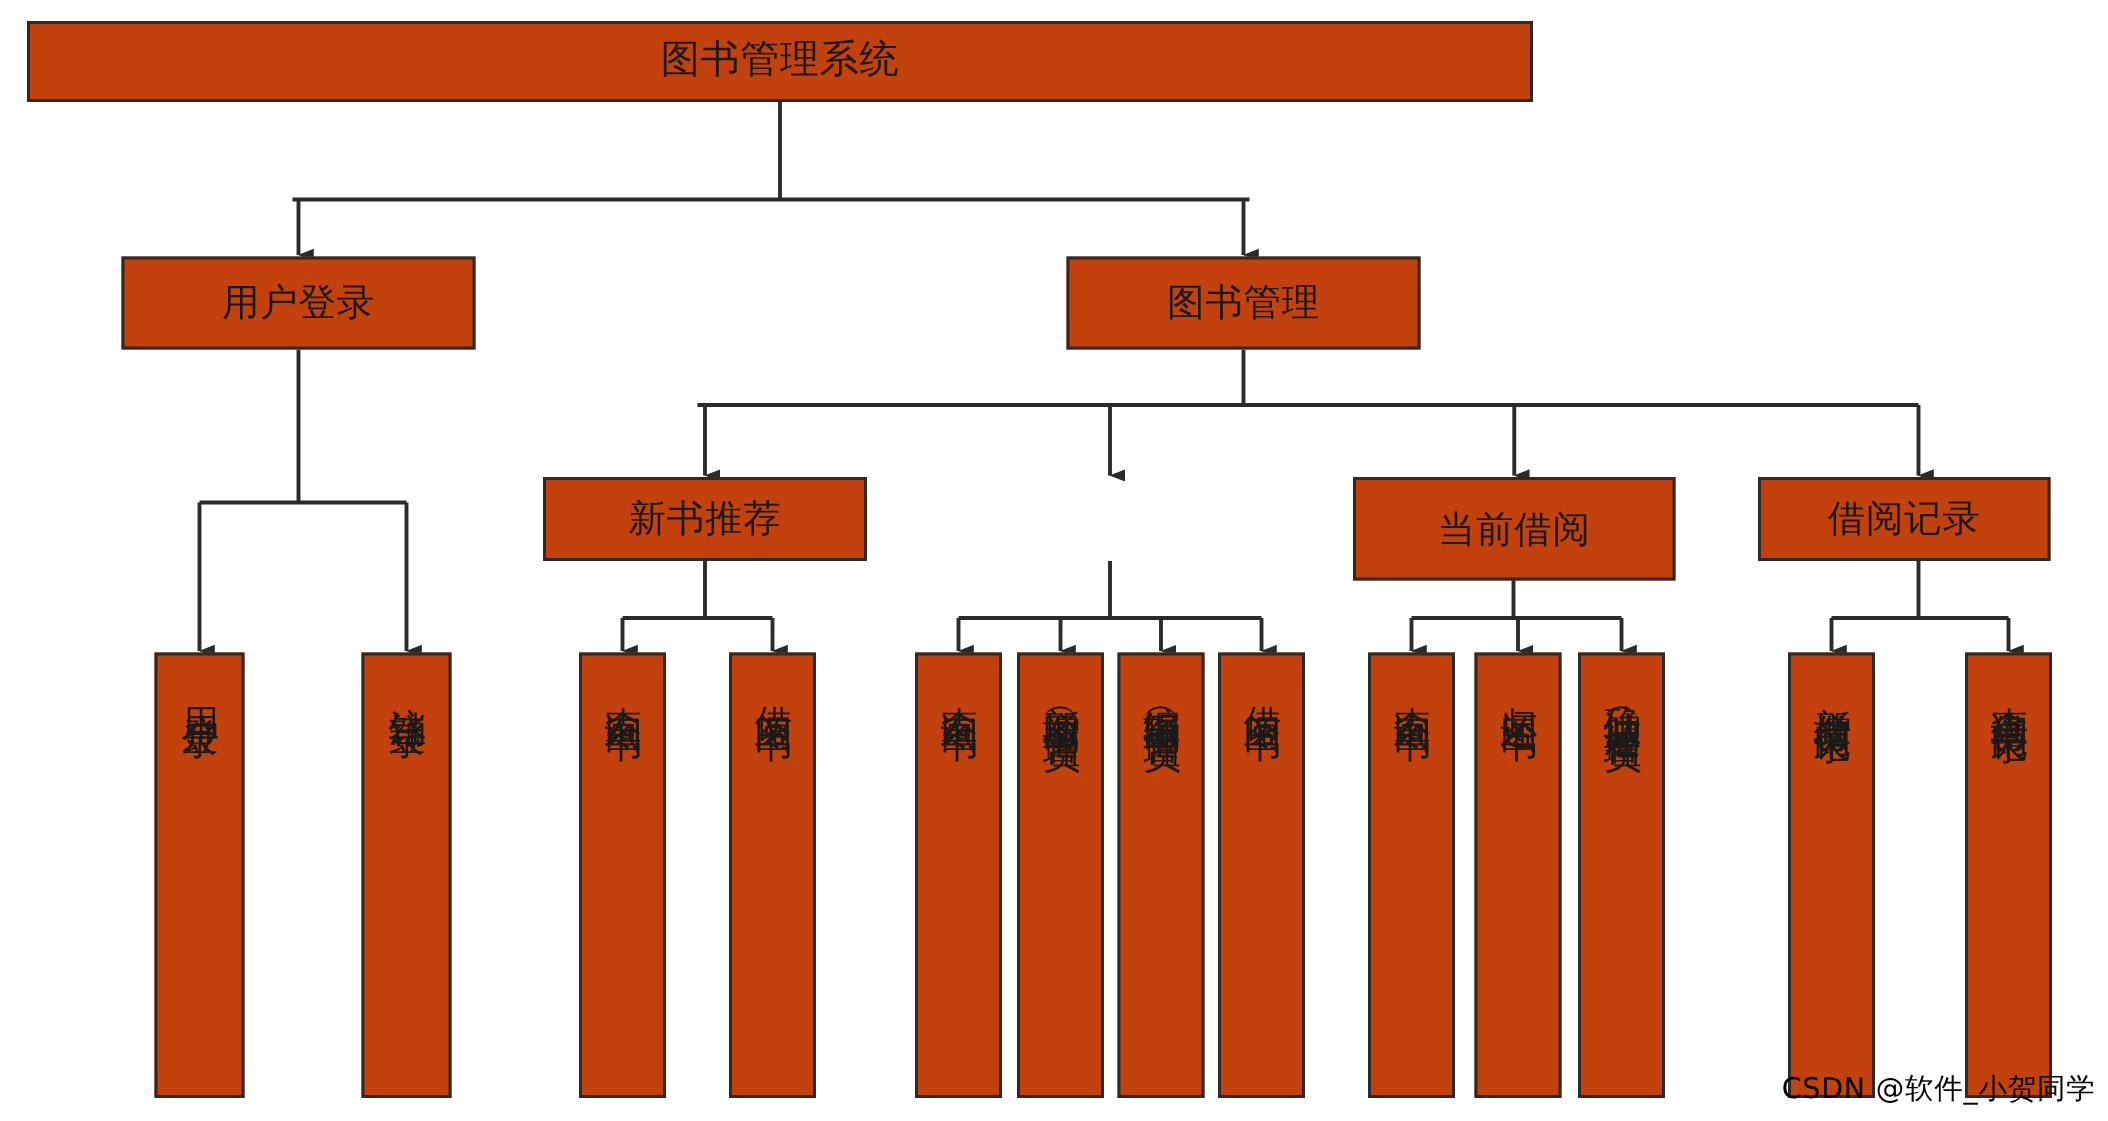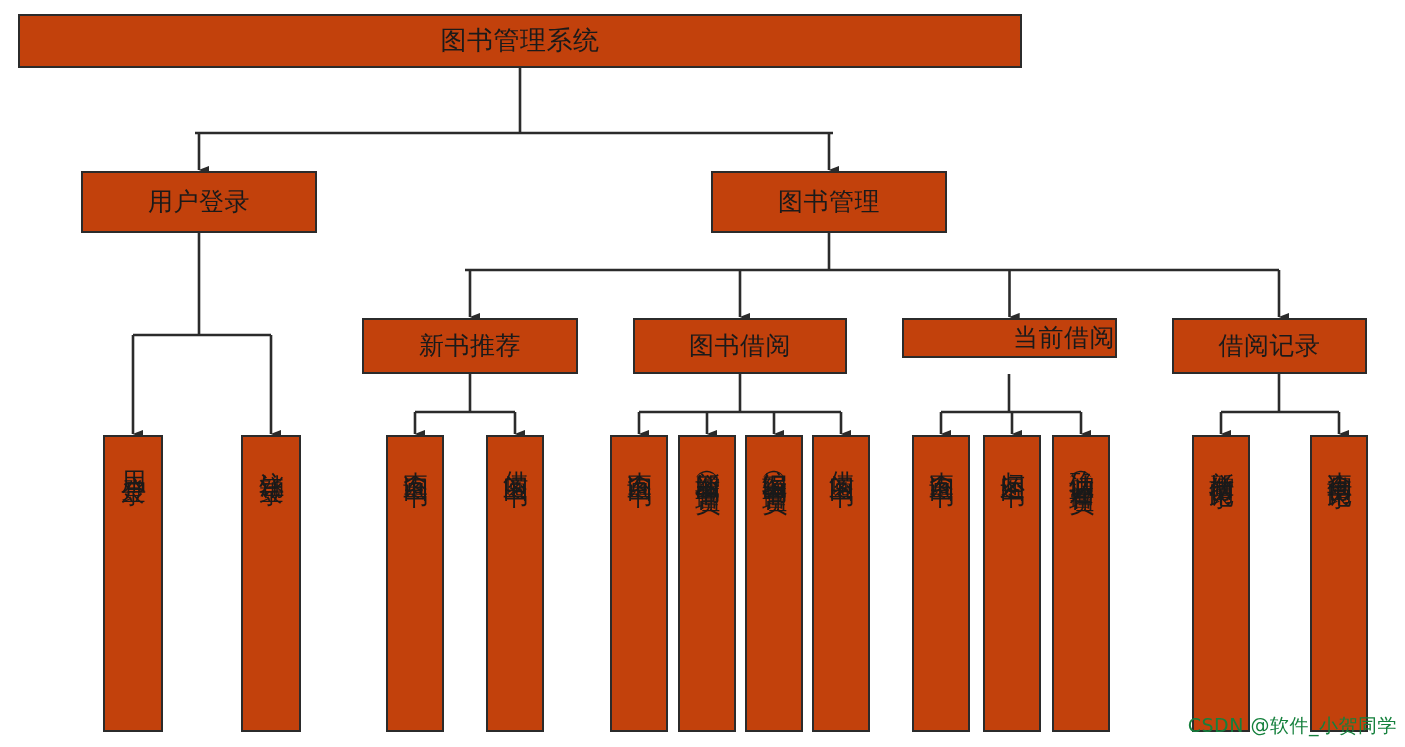--- a/index.html
+++ b/index.html
@@ -69,21 +69,21 @@
     white-space: nowrap;
   }
   .node.vertical.tall-text .node-label {
     letter-spacing: 3px;
   }
   #watermark {
     position: absolute;
     right: 8px;
     bottom: 8px;
     font-size: 19px;
-    color: #15803d;
+    color: #000000;
     letter-spacing: 0.5px;
     user-select: none;
     white-space: nowrap;
   }
 </style>
 </head>
 <body>
 
 <div id="diagram-canvas">
 
@@ -137,24 +137,21 @@
   <div class="node horizontal" style="left: 81px; top: 171px; width: 236px; height: 62px;">
     <span class="node-label">用户登录</span>
   </div>
   <div class="node horizontal" style="left: 711px; top: 171px; width: 236px; height: 62px;">
     <span class="node-label">图书管理</span>
   </div>
 
   <div class="node horizontal" style="left: 362px; top: 318px; width: 216px; height: 56px;">
     <span class="node-label">新书推荐</span>
   </div>
-  <div class="node horizontal" style="left: 633px; top: 318px; width: 214px; height: 56px;">
-    <span class="node-label">图书借阅</span>
-  </div>
-  <div class="node horizontal" style="left: 902px; top: 318px; width: 215px; height: 40px; justify-content: flex-end;">
+  <div class="node horizontal" style="left: 902px; top: 318px; width: 215px; height: 69px;">
     <span class="node-label">当前借阅</span>
   </div>
   <div class="node horizontal" style="left: 1172px; top: 318px; width: 195px; height: 56px;">
     <span class="node-label">借阅记录</span>
   </div>
 
   <div class="node vertical" style="left: 103px; top: 435px; width: 60px; height: 297px;">
     <span class="node-label">用户登录</span>
   </div>
   <div class="node vertical" style="left: 241px; top: 435px; width: 60px; height: 297px;">

